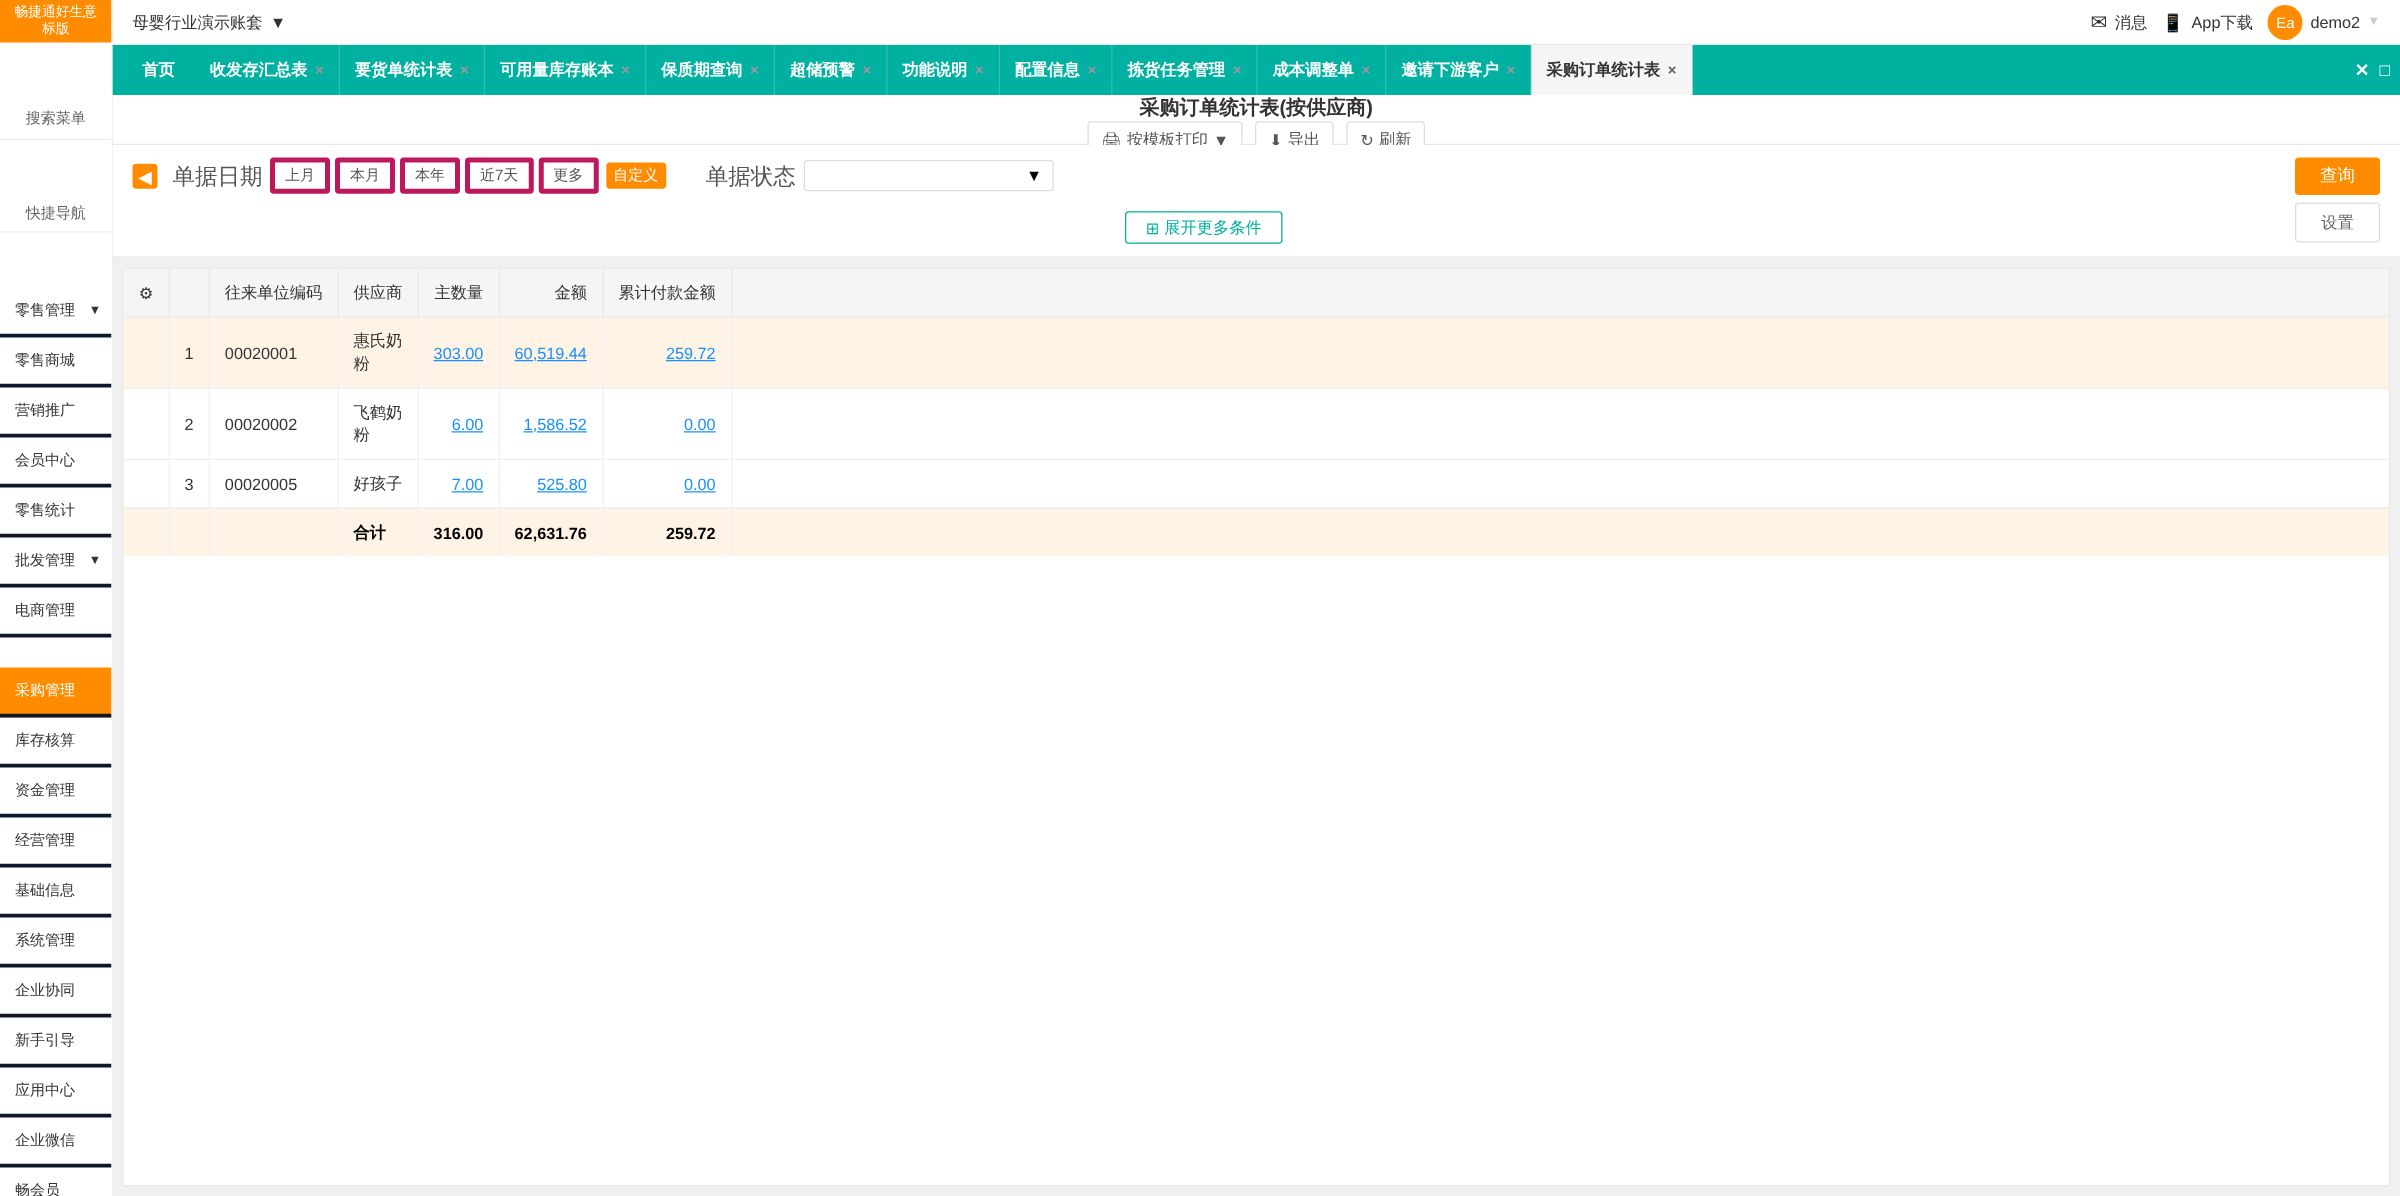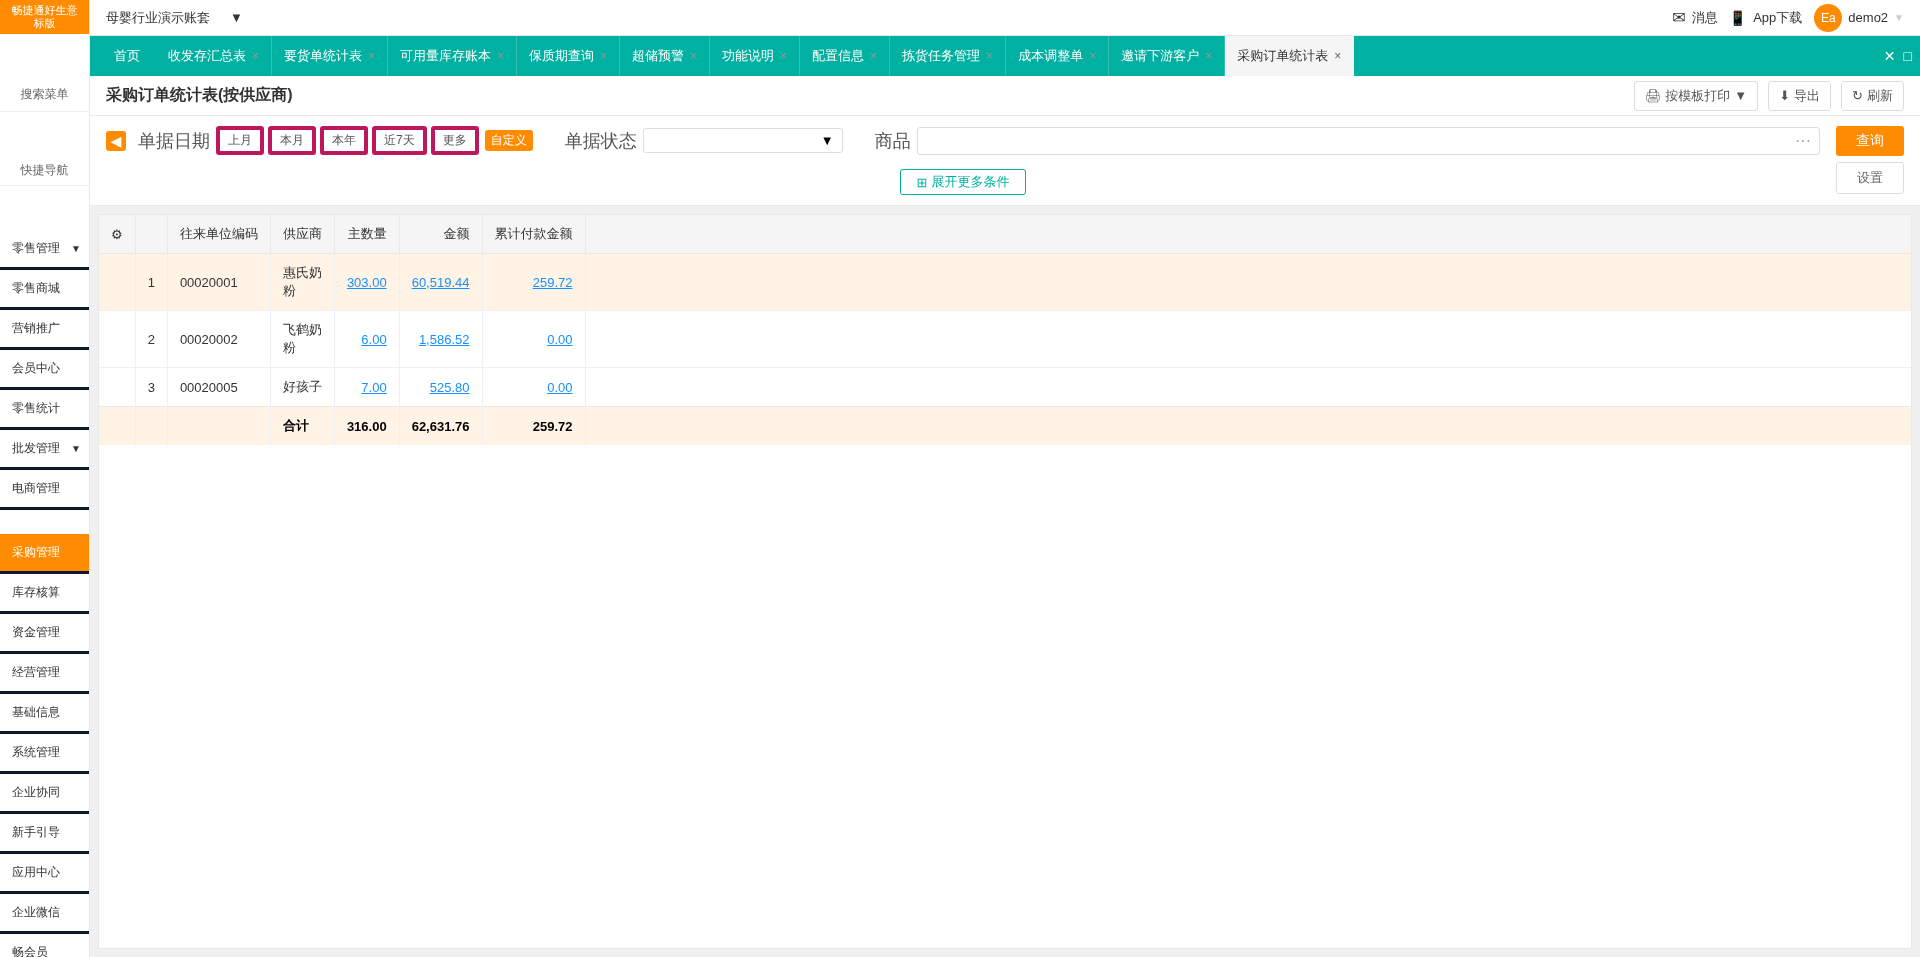--- a/index.html
+++ b/index.html
@@ -73,20 +73,21 @@
     }
 
     
     .top-nav {
       background: #00b0a0;
       display: flex;
       align-items: center;
       height: 40px;
       padding: 0 8px;
       flex-shrink: 0;
+      font-weight: bold;
     }
     .top-nav-tabs {
       display: flex;
       flex: 1;
       height: 100%;
       overflow: hidden;
     }
     .nav-tab {
       display: flex;
       align-items: center;
@@ -118,20 +119,21 @@
 
     
     .header-bar {
       background: #fff;
       height: 40px;
       display: flex;
       align-items: center;
       padding: 0 16px;
       border-bottom: 1px solid #e8e8e8;
       flex-shrink: 0;
+      flex-direction: column;
     }
     .header-title {
       font-size: 16px;
       font-weight: bold;
       color: #333;
       flex: 1;
     }
     .header-actions {
       display: flex;
       align-items: center;
@@ -495,21 +497,21 @@
       </div>
       <div class="sidebar-item">
         <span>畅会员</span>
       </div>
     </div>
 </div>
 
 <div class="main">
 
   <div class="workspace-bar">
-    <div style="display:flex;align-items:center;gap:20px;cursor:pointer;">
+    <div style="display:flex;align-items:center;gap:6px;cursor:pointer;">
       <span>母婴行业演示账套</span>
       <span>▼</span>
     </div>
     <div style="margin-left:auto;display:flex;align-items:center;gap:12px;">
       <div class="user-area">
         <span style="font-size:16px;">✉</span>
         <span>消息</span>
       </div>
       <div class="user-area">
         <span style="font-size:14px;">📱</span>
@@ -615,27 +617,20 @@
               <button class="date-quick-btn">近7天</button>
               <button class="date-quick-btn">更多</button>
             </div>
             <span class="date-custom-badge">自定义</span>
           </div>
           <div class="filter-group" style="margin-left:20px;">
             <span class="filter-label">单据状态</span>
             <div class="filter-select" style="min-width:200px;">
               <span></span>
               <span>▼</span>
-            </div>
-          </div>
-          <div class="filter-group goods-filter" style="margin-left:20px;">
-            <span class="filter-label">商品</span>
-            <div class="goods-input-wrap">
-              <input class="goods-input" type="text" style="">
-              <span class="goods-more-btn">···</span>
             </div>
           </div>
         </div>
 
 
         <div class="more-conditions">
           <div class="expand-more-btn">
             <span>⊞</span>
             <span>展开更多条件</span>
           </div>

